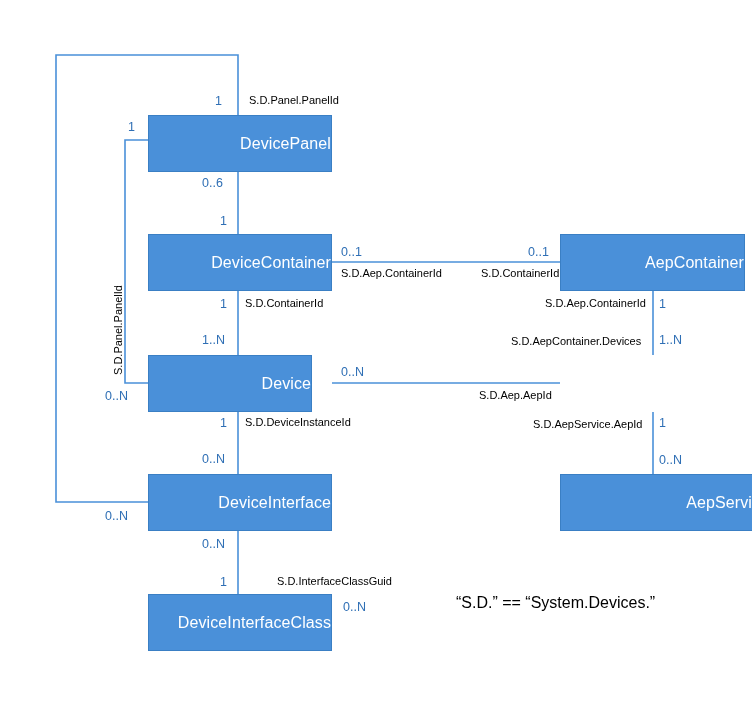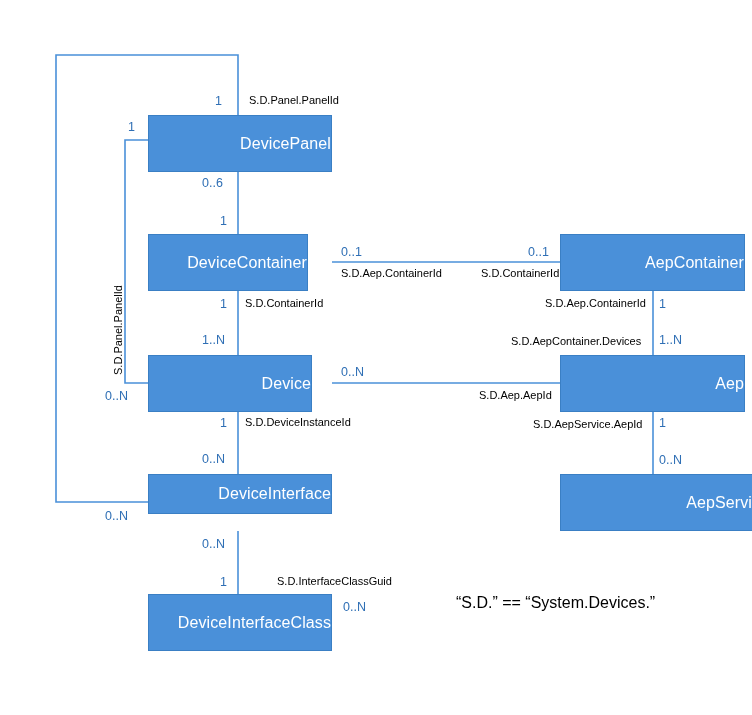--- a/index.html
+++ b/index.html
@@ -87,43 +87,40 @@
 
     <path d="M 653 291 L 653 355" fill="none" stroke="#4a90d9" stroke-width="1.6"></path>
 
     <path d="M 653 412 L 653 474" fill="none" stroke="#4a90d9" stroke-width="1.6"></path>
   </svg>
 
   <div class="entity-box" style="left:148px; top:115px; width:184px; height:57px;">
     <span>DevicePanel</span>
   </div>
 
-  <div class="entity-box" style="left:148px; top:234px; width:160px; height:57px;">
+  <div class="entity-box" style="left:148px; top:234px; width:184px; height:57px;">
     <span>DeviceContainer</span>
   </div>
 
   <div class="entity-box" style="left:148px; top:355px; width:164px; height:57px;">
     <span>Device</span>
   </div>
 
-  <div class="entity-box" style="left:148px; top:474px; width:184px; height:40px;">
+  <div class="entity-box" style="left:148px; top:474px; width:184px; height:57px;">
     <span>DeviceInterface</span>
   </div>
 
   <div class="entity-box" style="left:560px; top:234px; width:185px; height:57px;">
     <span>AepContainer</span>
   </div>
 
   <div class="entity-box" style="left:148px; top:594px; width:184px; height:57px;">
     <span>DeviceInterfaceClass</span>
   </div>
 
-  <div class="entity-box" style="left:560px; top:355px; width:185px; height:57px;">
-    <span>Aep</span>
-  </div>
 
   <div class="entity-box" style="left:560px; top:474px; width:210px; height:57px;">
     <span>AepService</span>
   </div>
 
   <div class="card-label" style="left:215px; top:95px;">1</div>
   <div class="card-label" style="left:128px; top:121px;">1</div>
   <div class="card-label" style="left:202px; top:177px;">0..6</div>
   <div class="card-label" style="left:220px; top:215px;">1</div>
   <div class="card-label" style="left:220px; top:298px;">1</div>

